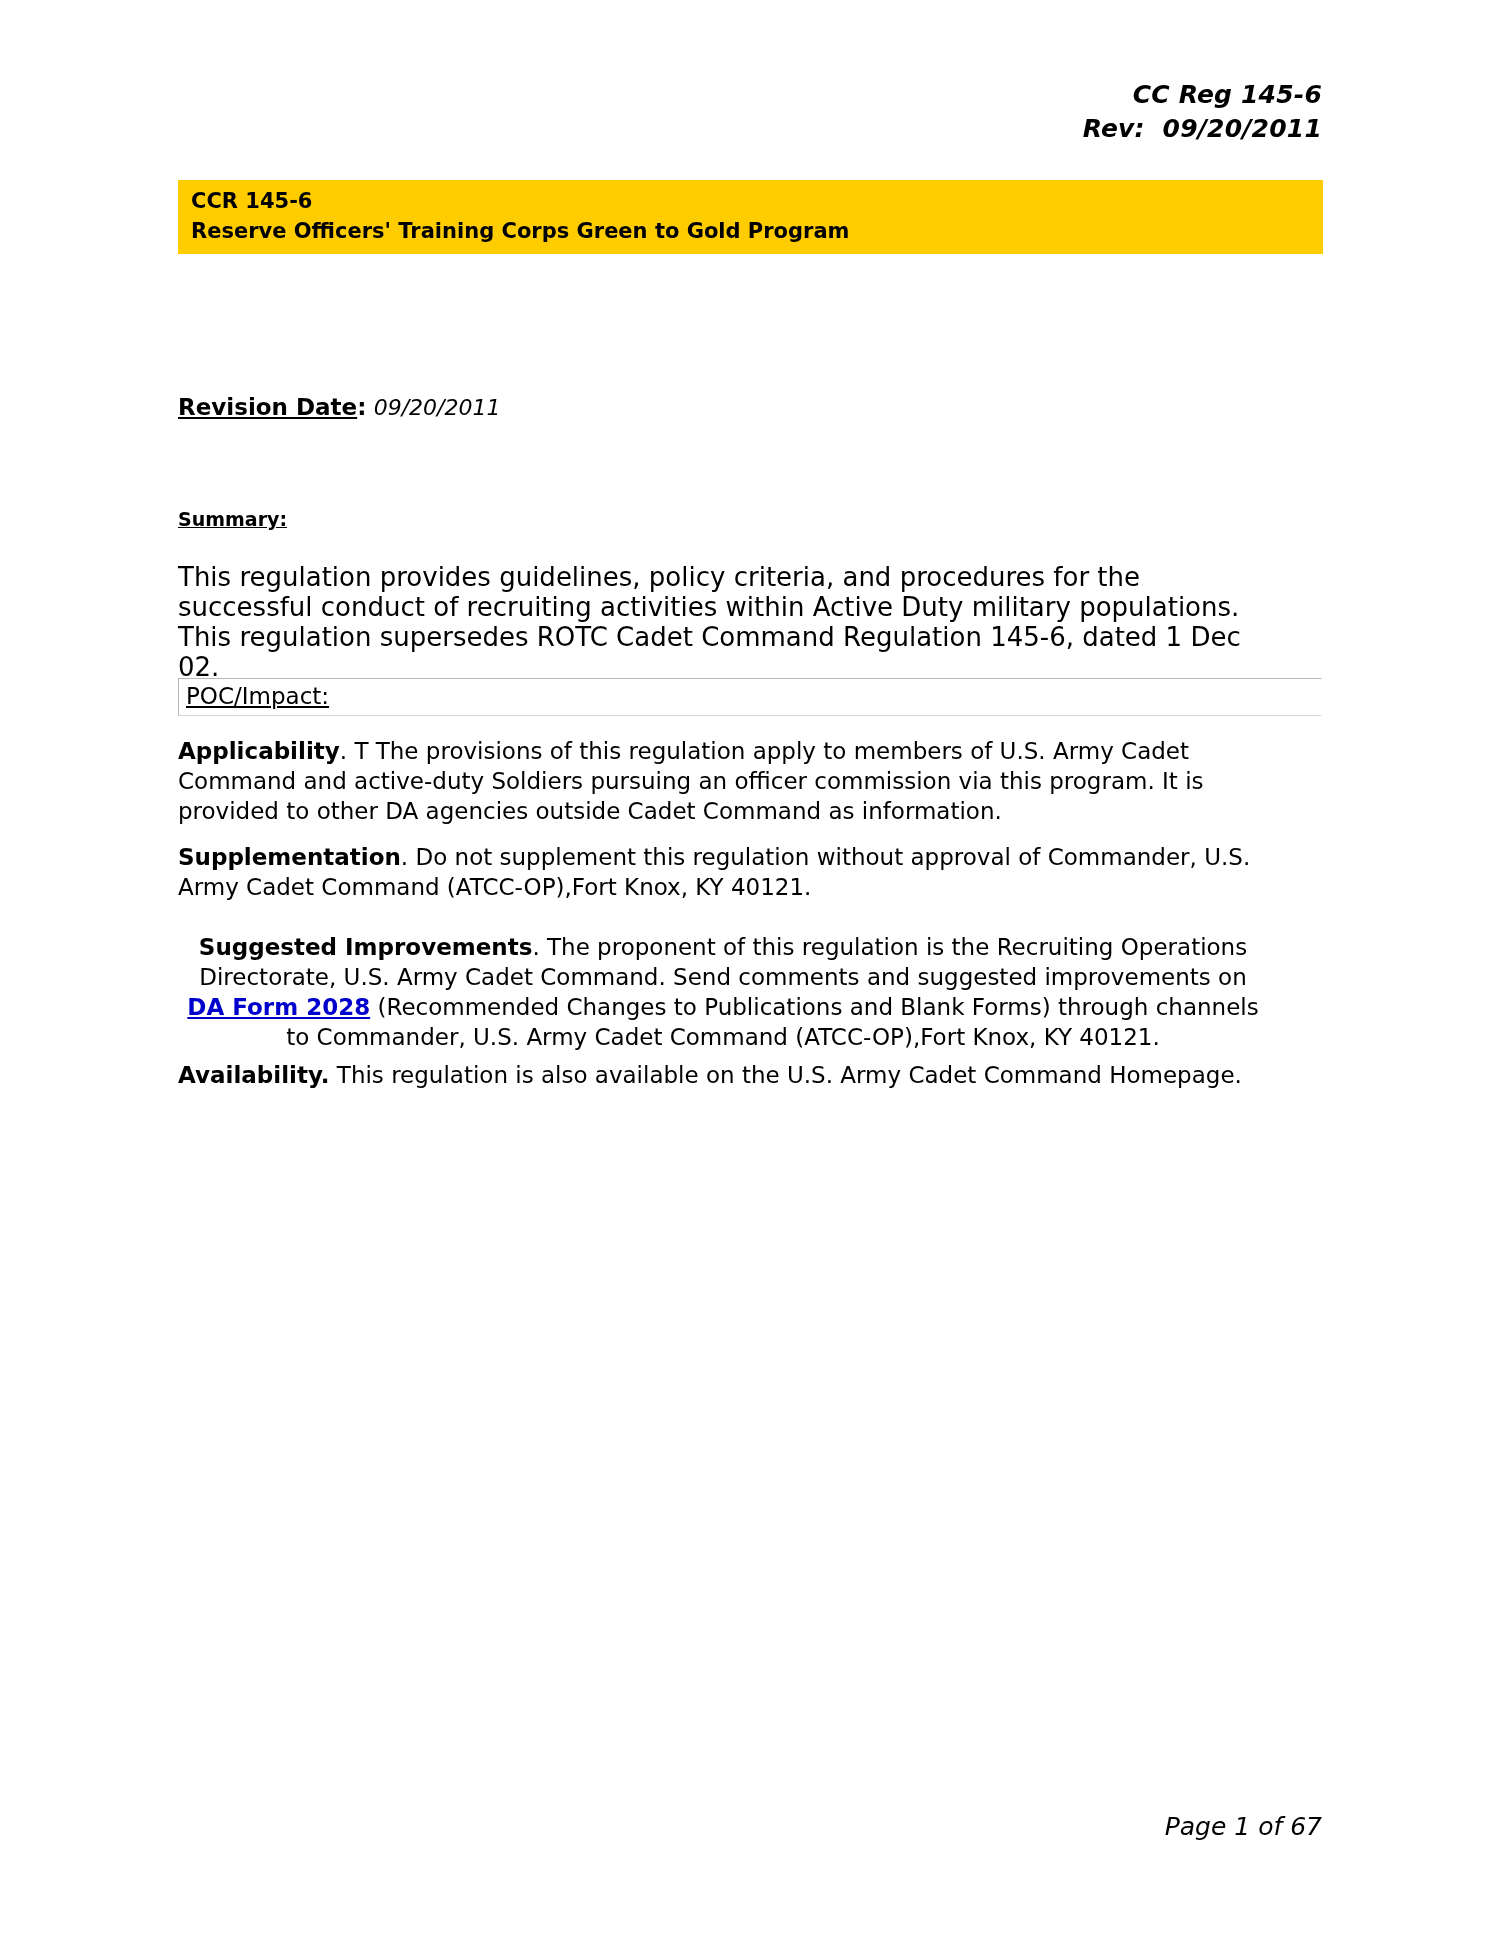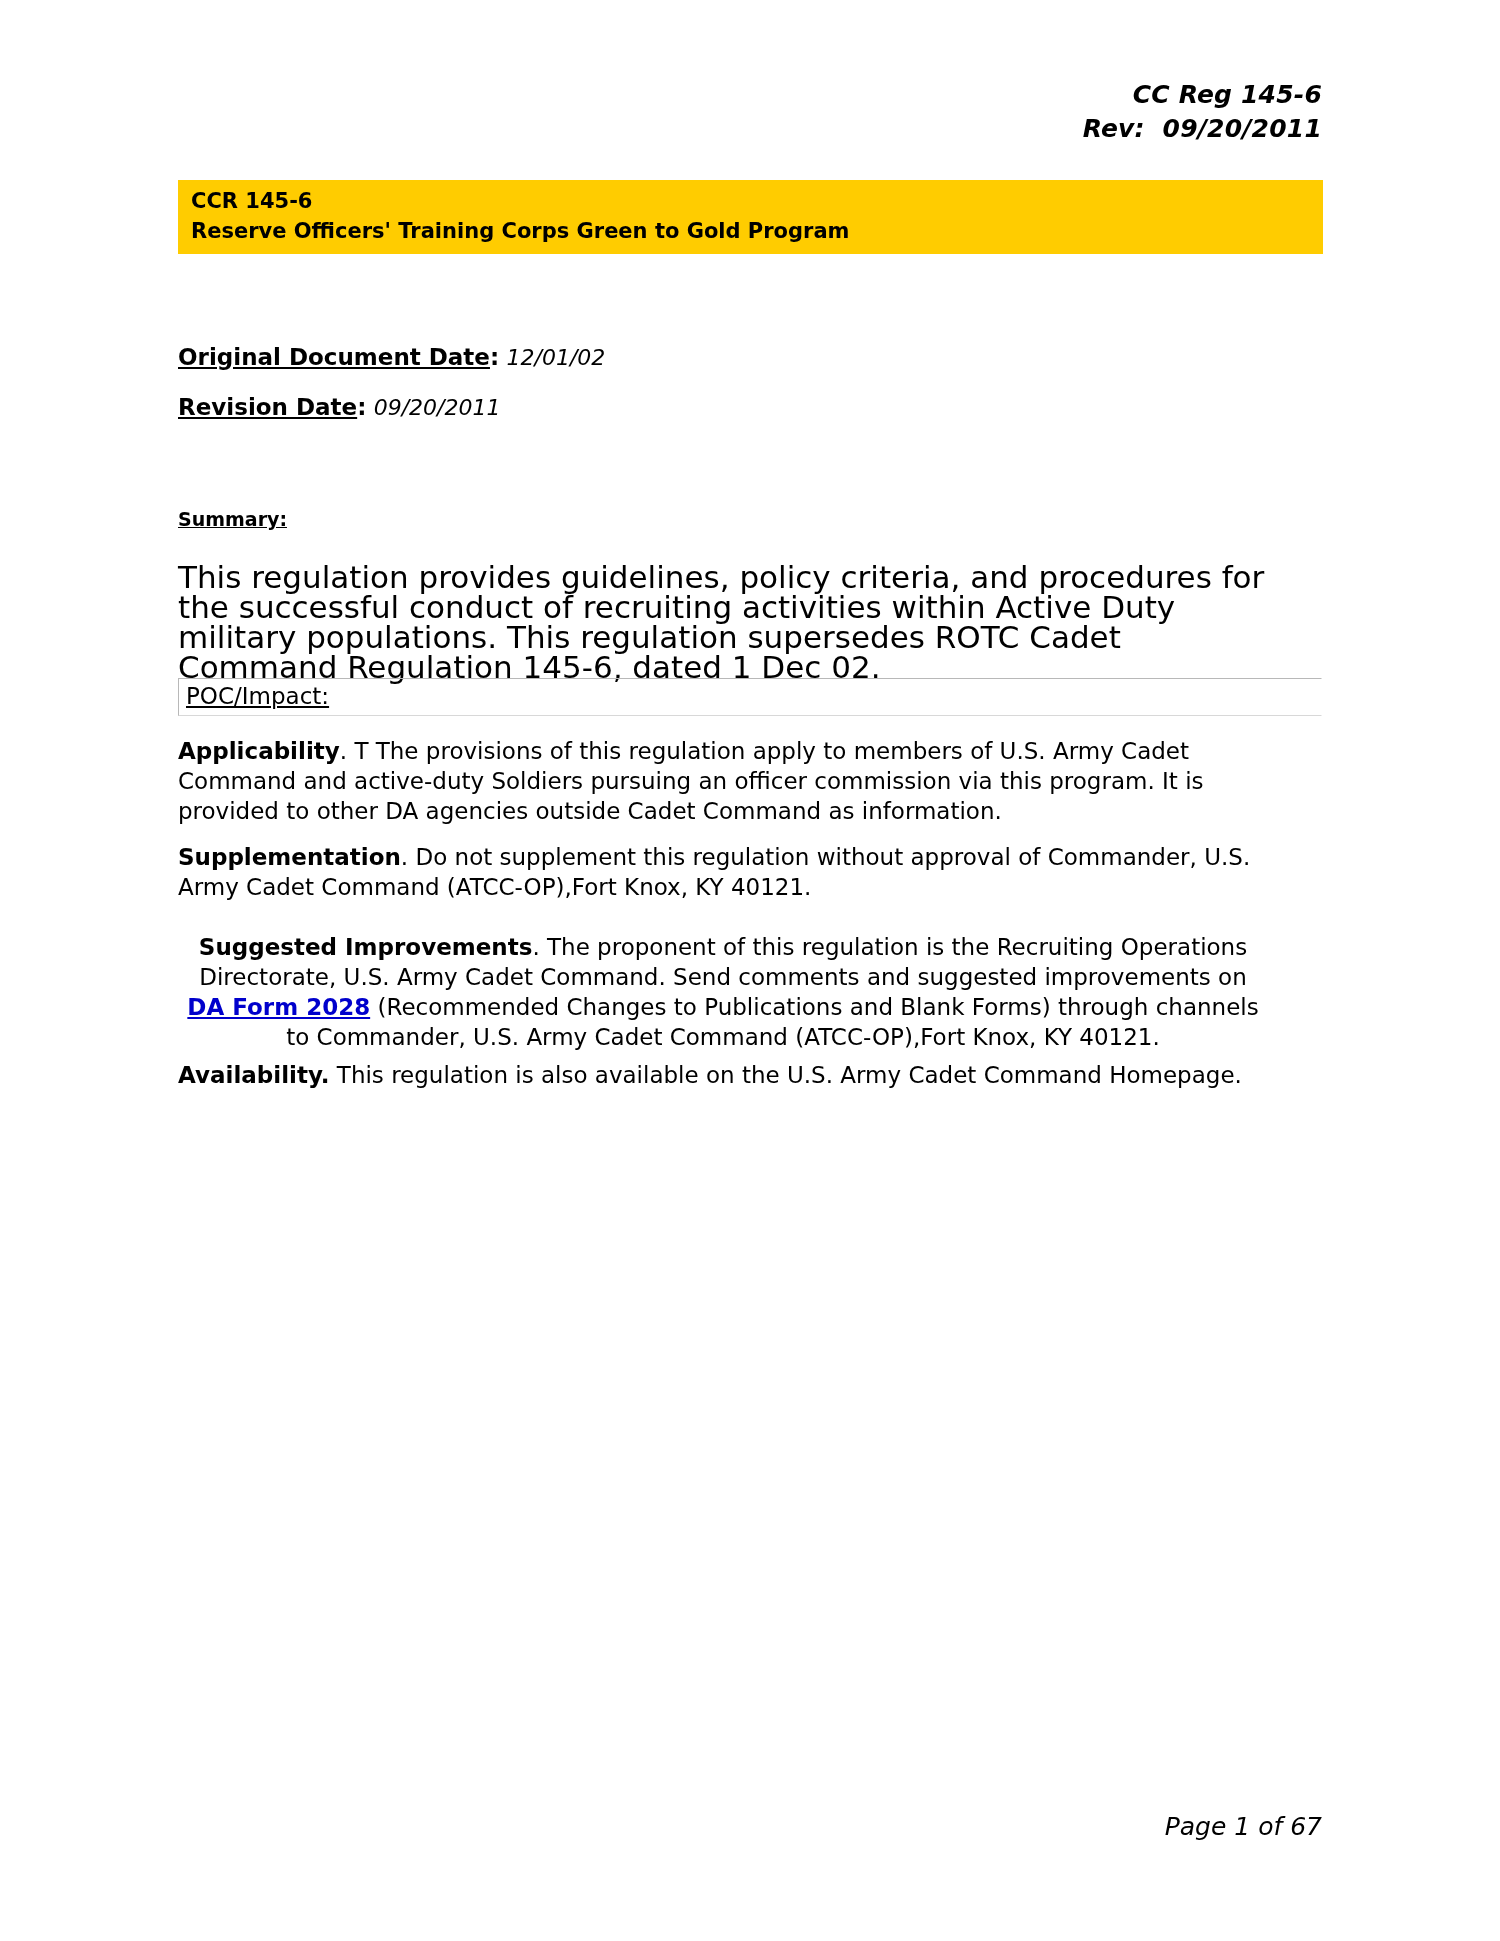--- a/index.html
+++ b/index.html
@@ -81,21 +81,21 @@
   #summary-heading {
     top: 504px;
     font-size: 19px;
     font-weight: bold;
     text-decoration: underline;
   }
 
   #summary-paragraph {
     top: 562px;
     width: 1090px;
-    font-size: 31px;
+    font-size: 26px;
     line-height: 30px;
   }
 
   
   .poc-box {
     position: absolute;
     left: 178px;
     top: 678px;
     width: 1144px;
     height: 38px;
@@ -145,21 +145,20 @@
   <div class="doc-header">
     <div>CC Reg 145-6</div>
     <div>Rev:  09/20/2011</div>
   </div>
 
   <div class="banner">
     <div class="banner-line">CCR 145-6</div>
     <div class="banner-line">Reserve Officers' Training Corps Green to Gold Program</div>
   </div>
 
-  <div class="body-text meta-line" id="original-date-line"><span class="lbl">Original Document Date</span><span class="b">:</span><span> </span><span class="val">12/01/02</span></div>
 
   <div class="body-text meta-line" id="revision-date-line"><span class="lbl">Revision Date</span><span class="b">:</span><span> </span><span class="val">09/20/2011</span></div>
 
   <div class="body-text" id="summary-heading">Summary:</div>
   <div class="body-text" id="summary-paragraph">This regulation provides guidelines, policy criteria, and procedures for the successful conduct of recruiting activities within Active Duty military populations.  This regulation supersedes ROTC Cadet Command Regulation 145-6, dated 1 Dec 02.</div>
 
   <div class="poc-box"></div>
   <div class="poc-label">POC/Impact:</div>
 
   <div class="body-text" id="applicability-paragraph"><span class="b">Applicability</span><span>. T The provisions of this regulation apply to members of U.S. Army Cadet Command and active-duty Soldiers pursuing an officer commission via this program. It is provided to other DA agencies outside Cadet Command as information.</span></div>

